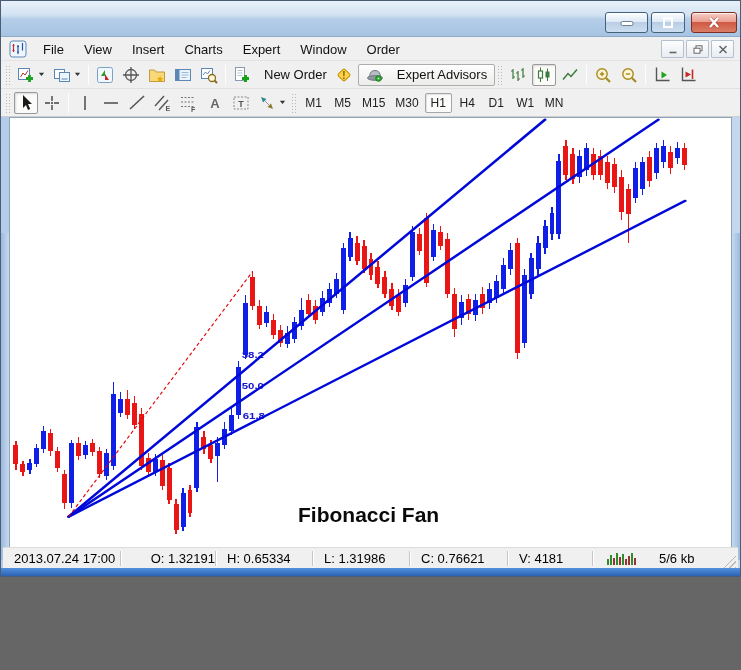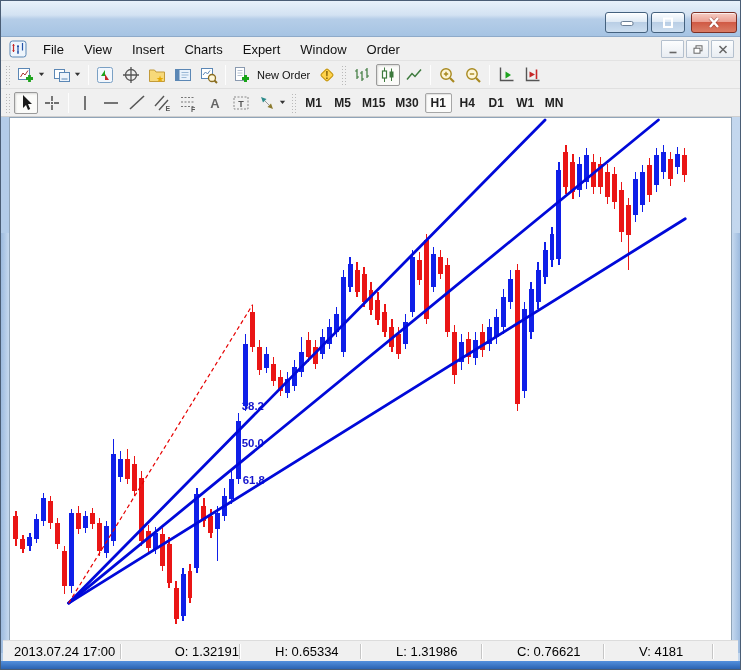--- a/index.html
+++ b/index.html
@@ -1,18 +1,18 @@
 <!DOCTYPE html>
 <html><head>
 <meta charset="utf-8">
 <style>
   html,body{margin:0;padding:0;background:#666;}
   *{box-sizing:border-box;}
   .window{
-    position:relative;width:741px;height:670px;
+    position:relative;width:741px;height:577px;
     font-family:"Liberation Sans",sans-serif;
     background:#f0f0f0;border:1px solid #4a5d75;overflow:hidden;
   }
   
   .titlebar{
     position:absolute;left:0;top:0;right:0;height:36px;
     background:linear-gradient(180deg,#e8f1fa 0%,#d3e2f2 40%,#b5cde8 52%,#a6c4e3 100%);
     border-bottom:1px solid #8eaac9;
   }
   .cap{position:absolute;top:11px;height:21px;border:1px solid #44617e;border-radius:3px;
@@ -38,36 +38,36 @@
   .toolbar.t1{top:60px;height:28px;border-bottom:1px solid #e0e0e0;}
   .toolbar.t2{top:88px;height:28px;border-bottom:1px solid #cfcfcf;}
   .tgrip{width:5px;height:20px;margin:0 3px 0 1px;flex:0 0 auto;
          background-image:radial-gradient(circle,#b9b9b9 34%,transparent 36%);background-size:3px 3px;}
   .tsep{width:1px;height:20px;background:#c3c3c3;border-right:1px solid #fdfdfd;margin:0 3px;flex:0 0 auto;}
   .tbtn{height:22px;min-width:24px;padding:0 2px;margin:0 1px;display:flex;align-items:center;justify-content:center;
         border:1px solid transparent;border-radius:2px;flex:0 0 auto;}
   .tbtn svg{width:18px;height:18px;display:block;}
   .tbtn.pressed{border-color:#9a9a9a;background:#fbfbf9;box-shadow:inset 1px 1px 2px rgba(0,0,0,.14);}
   .tbtn.framed{border-color:#adadad;background:linear-gradient(#fefefe,#ececea);padding:0 7px;}
-  .tbtn .tlabel{font-size:11px;color:#111;margin-left:6px;white-space:nowrap;}
+  .tbtn .tlabel{font-size:13px;color:#111;margin-left:13px;white-space:nowrap;}
   .tbtn .dd{margin-left:3px;display:flex;}
   .tf{min-width:27px;height:20px;line-height:19px;text-align:center;font-size:12px;color:#222;
-      margin:0 1px;border:1px solid transparent;border-radius:2px;padding:0 3px;flex:0 0 auto;font-weight:bold;}
+      margin:0 1px;border:1px solid transparent;border-radius:2px;padding:0 3px;flex:0 0 auto;}
   .tf.active{border-color:#a6a6a6;background:#fbfbfa;box-shadow:inset 1px 1px 1px rgba(0,0,0,.1);}
   
   .frame{position:absolute;left:0;right:0;top:116px;bottom:8px;
          background:linear-gradient(90deg,#b3cce9,#c3d7ee);}
   .chart{position:absolute;left:8px;right:8px;top:0;bottom:21px;background:#fff;
          border:1px solid #90a4b8;border-bottom:none;overflow:hidden;}
   .chart svg{position:absolute;inset:0;width:100%;height:100%;}
   .fan-title{position:absolute;left:288px;top:385px;font-size:21px;font-weight:bold;color:#0a0a0a;
              font-family:"Liberation Sans",sans-serif;white-space:nowrap;}
   
   .statusbar{position:absolute;left:2px;right:2px;bottom:0;height:21px;background:#f0f0f0;
-             display:flex;align-items:center;font-size:13px;color:#000;border-top:1px solid #dcdcdc;gap:24px;}
+             display:flex;align-items:center;font-size:13px;color:#000;border-top:1px solid #dcdcdc;}
   .seg{height:15px;line-height:15px;padding-left:11px;border-right:1px solid #c6c6c6;
        box-shadow:1px 0 0 #fff;flex:0 0 auto;white-space:nowrap;}
   .volicon{display:flex;align-items:flex-end;height:13px;margin:0 8px 0 14px;}
   .volicon i{display:block;width:2px;margin-right:1px;}
   .conn{white-space:nowrap;margin-left:14px;}
   .grip{margin-left:auto;margin-right:2px;width:13px;height:13px;align-self:flex-end;
         background:repeating-linear-gradient(315deg,#b9b9b9 0 1px,transparent 1px 4px);
         clip-path:polygon(100% 0,100% 100%,0 100%);}
   .bluestrip{position:absolute;left:0;right:0;bottom:0;height:8px;
              background:linear-gradient(180deg,#5390dd,#2a63b2);}
@@ -220,20 +220,31 @@
         </span>
         <span class="tlabel">New Order</span>
       </span>
       <span class="tbtn">
         <span style="display: flex;">
           <svg viewBox="0 0 18 18">
             <rect x="4.4" y="4.4" width="9.2" height="9.2" rx="1.5" transform="rotate(45 9 9)" fill="#ffd34d" stroke="#c79810" stroke-width="1.2"></rect>
             <text x="9" y="12.6" font-size="10" font-weight="bold" fill="#7a5800" text-anchor="middle">!</text>
           </svg>
         </span>
+      </span>
+      <span class="tbtn framed">
+        <span style="display: flex;">
+          <svg viewBox="0 0 18 18">
+            <path d="M3.5 11.5 Q3.5 4.5 9 4.5 Q14.5 4.5 14.5 11.5 Z" fill="#b7bdc6" stroke="#6e7680"></path>
+            <ellipse cx="9" cy="12" rx="7.5" ry="2.3" fill="#8f97a2" stroke="#6e7680"></ellipse>
+            <circle cx="12.5" cy="12.5" r="2.8" fill="#28b428" stroke="#1a7a1a"></circle>
+            <path d="M11.8 11.4 l1.9 1.1 -1.9 1.1 Z" fill="#fff"></path>
+          </svg>
+        </span>
+        <span class="tlabel">Expert Advisors</span>
       </span>
       <span class="tgrip"></span>
       <span class="tbtn">
         <span style="display: flex;">
           <svg viewBox="0 0 18 18">
             <path d="M4 3 V13 M4 5 H2 M4 11 H6 M9 5 V15 M9 7 H7 M9 13 H11 M14 2 V12 M14 4 H12 M14 10 H16" stroke="#3d7a3d" stroke-width="1.2" fill="none"></path>
           </svg>
         </span>
       </span>
       <span class="tbtn pressed">
@@ -587,20 +598,21 @@
           <rect x="669.5" y="157" width="5" height="20" fill="#ea1515" shape-rendering="crispEdges"></rect>
           <line x1="679" y1="145" x2="679" y2="172" stroke="#0f1fe8" stroke-width="1.3" shape-rendering="crispEdges"></line>
           <rect x="676.5" y="152" width="5" height="13" fill="#0f1fe8" shape-rendering="crispEdges"></rect>
           <line x1="686" y1="146" x2="686" y2="180" stroke="#ea1515" stroke-width="1.3" shape-rendering="crispEdges"></line>
           <rect x="683.5" y="153" width="5" height="20" fill="#ea1515" shape-rendering="crispEdges"></rect>
           <line x1="67" y1="602" x2="546" y2="118" stroke="#0009d9" stroke-width="2.8" stroke-linecap="round"></line>
           <line x1="67" y1="602" x2="660" y2="118" stroke="#0009d9" stroke-width="2.8" stroke-linecap="round"></line>
           <line x1="67" y1="602" x2="687" y2="217" stroke="#0009d9" stroke-width="2.8" stroke-linecap="round"></line>
           <line x1="67" y1="602" x2="252" y2="303" stroke="#e60000" stroke-width="1.2" stroke-dasharray="4 3"></line>
         </svg>
+      <div class="fan-title">Fibonacci Fan</div>
     </div>
     <div class="statusbar" id="statusbar">
         <span class="seg" style="width: 118px;">2013.07.24 17:00</span>
         <span class="seg" style="width: 95px; text-align: right;">O: 1.32191</span>
         <span class="seg" style="width: 97px;">H: 0.65334</span>
         <span class="seg" style="width: 97px;">L: 1.31986</span>
         <span class="seg" style="width: 98px;">C: 0.76621</span>
         <span class="seg" style="width: 85px;">V: 4181</span>
         <span class="volicon">
           <i style="height: 6px; background: rgb(46, 139, 46);"></i>

